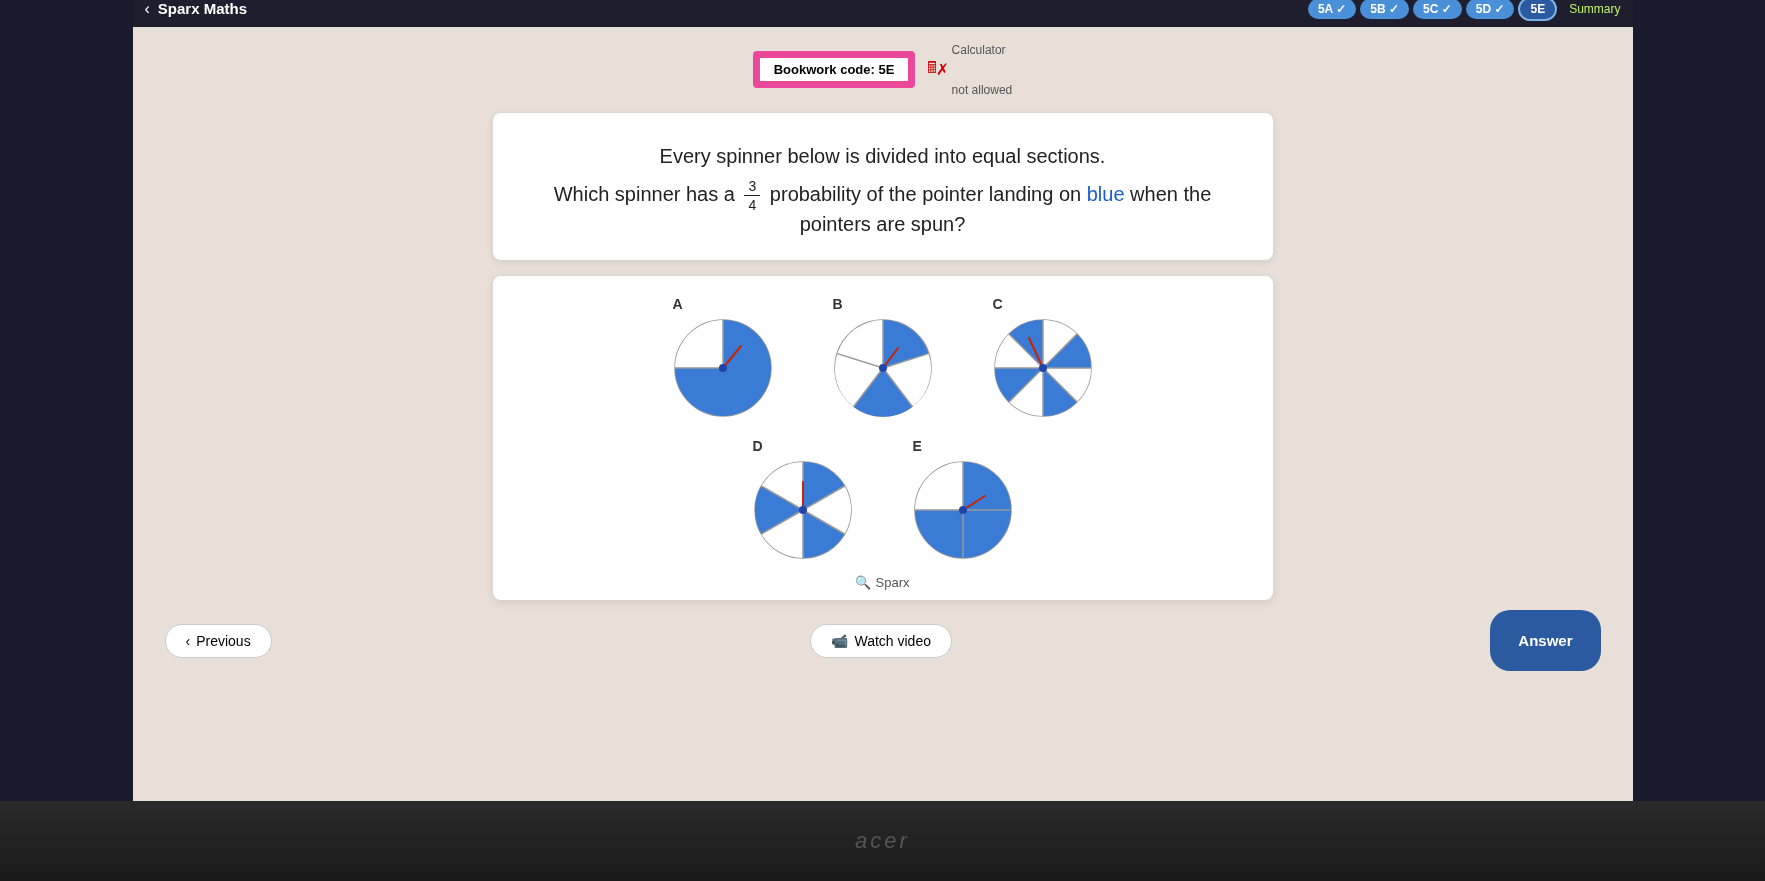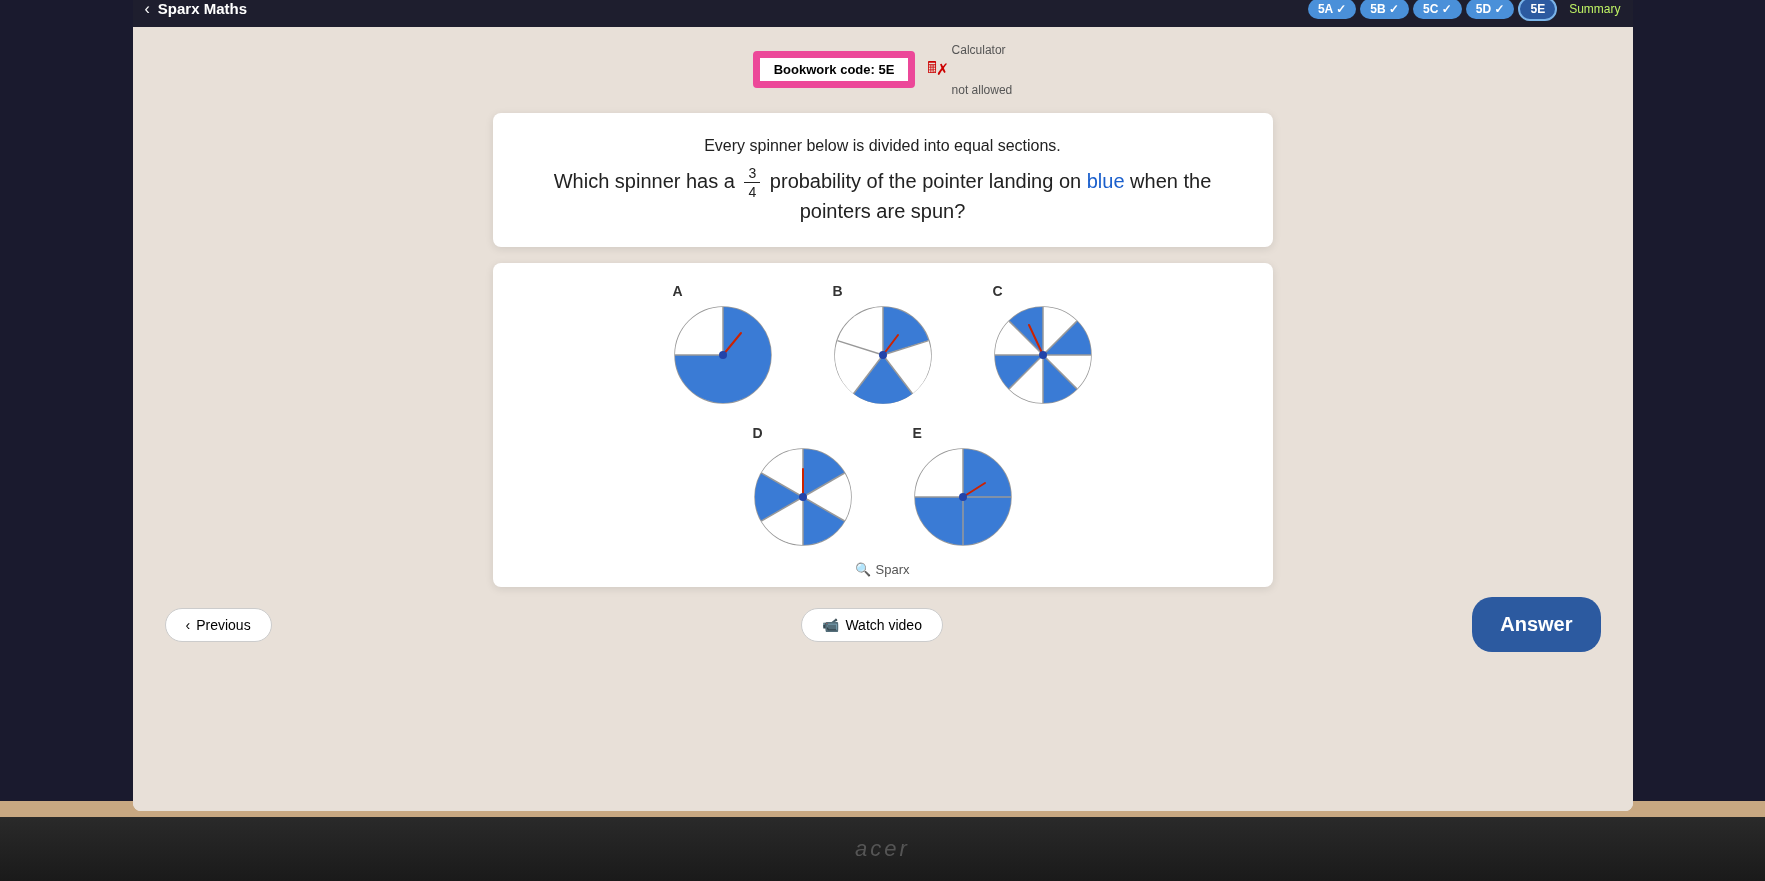--- a/index.html
+++ b/index.html
@@ -135,24 +135,25 @@
       background: white;
       border-radius: 8px;
       padding: 24px 40px;
       max-width: 780px;
       width: 100%;
       margin-bottom: 16px;
       box-shadow: 0 2px 8px rgba(0,0,0,0.1);
     }
 
     .question-line1 {
-      font-size: 16px;
+      font-size: 20px;
       text-align: center;
       margin-bottom: 10px;
       color: #222;
+      margin-top: 8px;
     }
 
     .question-line2 {
       font-size: 20px;
       text-align: center;
       color: #222;
     }
 
     .bold-blue {
       font-weight: normal;
@@ -246,22 +247,22 @@
       display: flex;
       align-items: center;
       gap: 6px;
     }
 
     .answer-btn {
       background: #2c5aa0;
       color: white;
       border: none;
       border-radius: 20px;
-      padding: 16px 28px;
-      font-size: 20px;
+      padding: 22px 28px;
+      font-size: 15px;
       font-weight: bold;
       cursor: pointer;
     }
 
     
     .taskbar {
       position: absolute;
       bottom: 0;
       left: 0;
       right: 0;
@@ -323,21 +324,21 @@
       gap: 12px;
       color: #ccc;
       font-size: 12px;
     }
 
     .bottom-laptop {
       position: absolute;
       bottom: 0;
       left: 0;
       right: 0;
-      height: 64px;
+      height: 80px;
       background: linear-gradient(180deg, #2a2a2a 0%, #1a1a1a 100%);
       display: flex;
       align-items: center;
       justify-content: center;
     }
   </style>
 </head>
 <body>
 
 <div class="screen-container">

